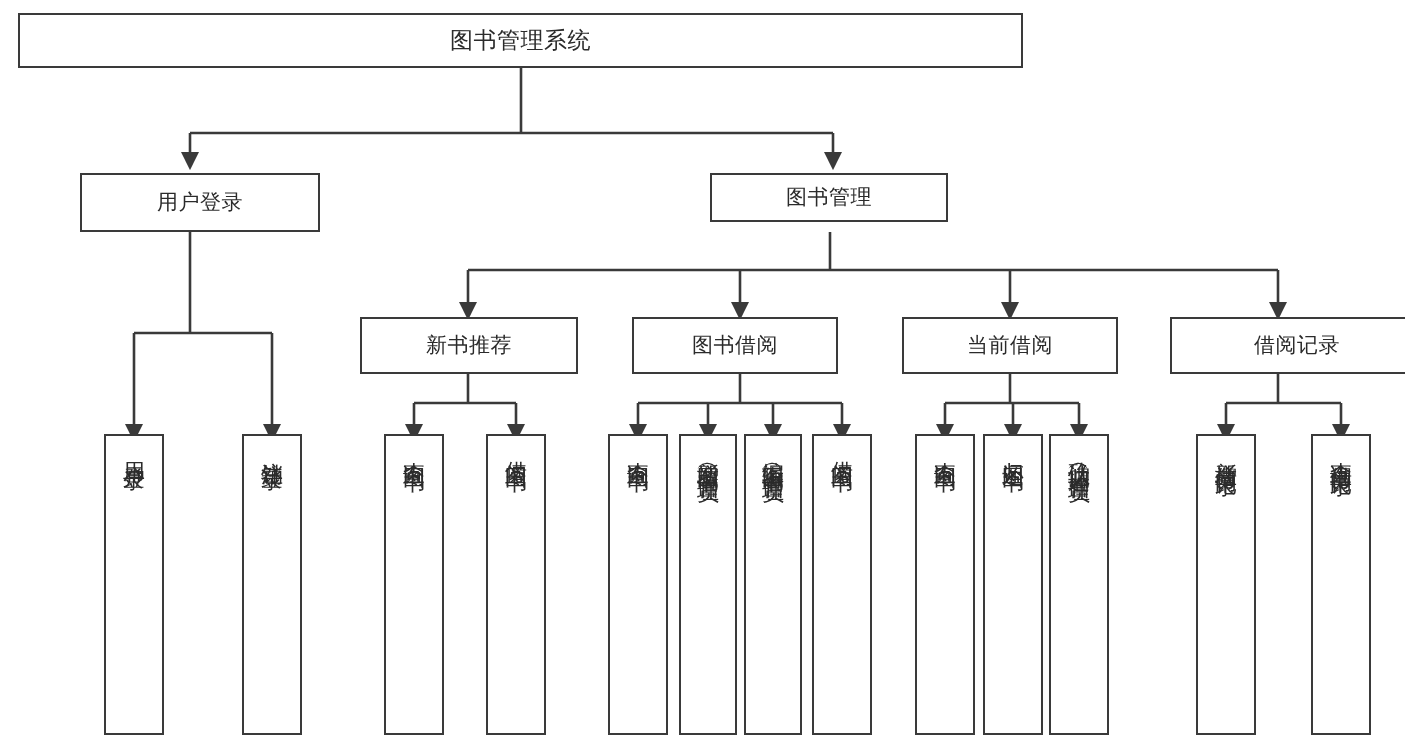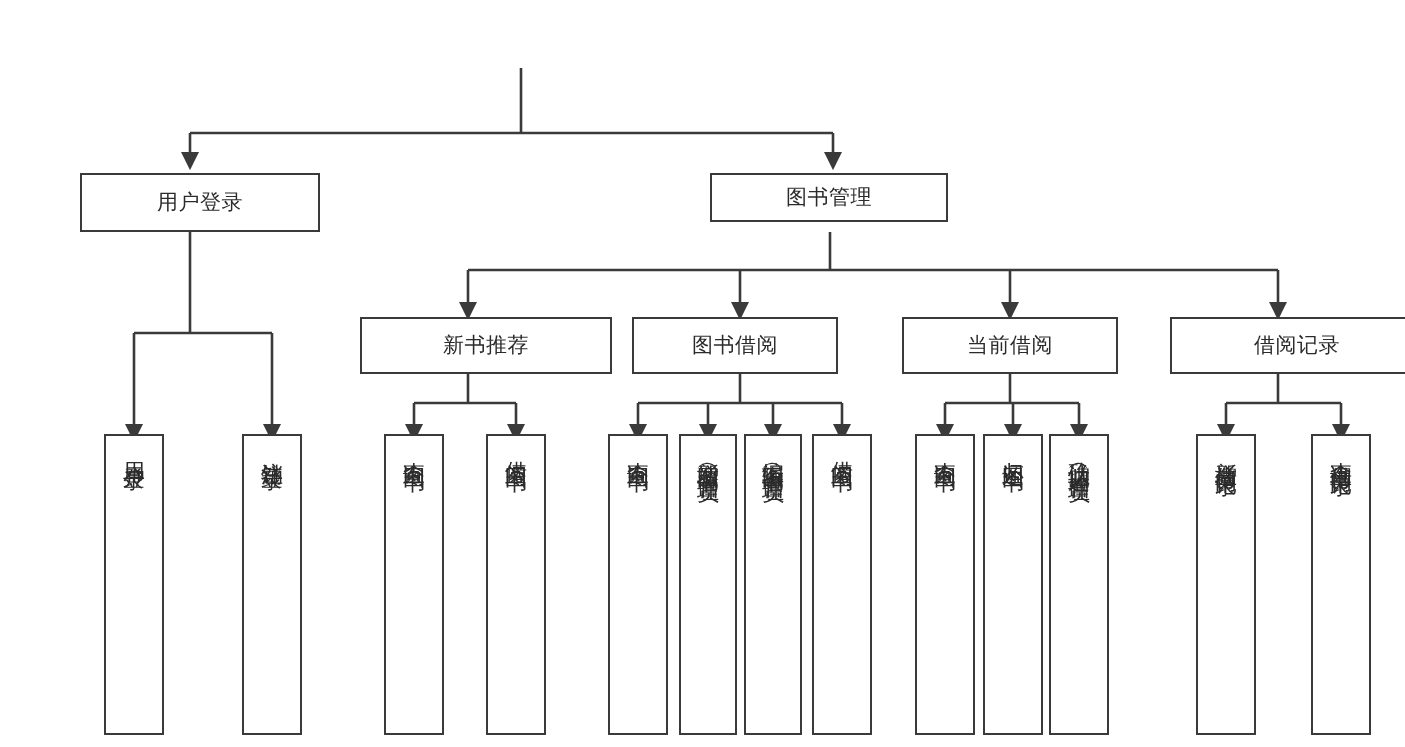--- a/index.html
+++ b/index.html
@@ -117,29 +117,32 @@
       <path d="M 1013 403 L 1013 433" marker-end="url(#arrow)"></path>
       <path d="M 1079 403 L 1079 433" marker-end="url(#arrow)"></path>
 
       <path d="M 1278 374 L 1278 403"></path>
       <path d="M 1226 403 L 1341 403"></path>
       <path d="M 1226 403 L 1226 433" marker-end="url(#arrow)"></path>
       <path d="M 1341 403 L 1341 433" marker-end="url(#arrow)"></path>
     </g>
   </svg>
 
+  <div class="node horizontal root" style="left:18px; top:13px; width:1005px; height:55px;">
+    <span class="label">图书管理系统</span>
+  </div>
 
   <div class="node horizontal" style="left:80px; top:173px; width:240px; height:59px;">
     <span class="label">用户登录</span>
   </div>
   <div class="node horizontal" style="left:710px; top:173px; width:238px; height:49px;">
     <span class="label">图书管理</span>
   </div>
 
-  <div class="node horizontal" style="left:360px; top:317px; width:252px; height:57px;justify-content:center;">
+  <div class="node horizontal" style="left:360px; top:317px; width:218px; height:57px;justify-content:center;">
     <span class="label">新书推荐</span>
   </div>
   <div class="node horizontal" style="left:902px; top:317px; width:216px; height:57px;">
     <span class="label">当前借阅</span>
   </div>
   <div class="node horizontal" style="left:632px; top:317px; width:206px; height:57px;">
     <span class="label">图书借阅</span>
   </div>
   <div class="node horizontal" style="left:1170px; top:317px; width:254px; height:57px;">
     <span class="label">借阅记录</span>

